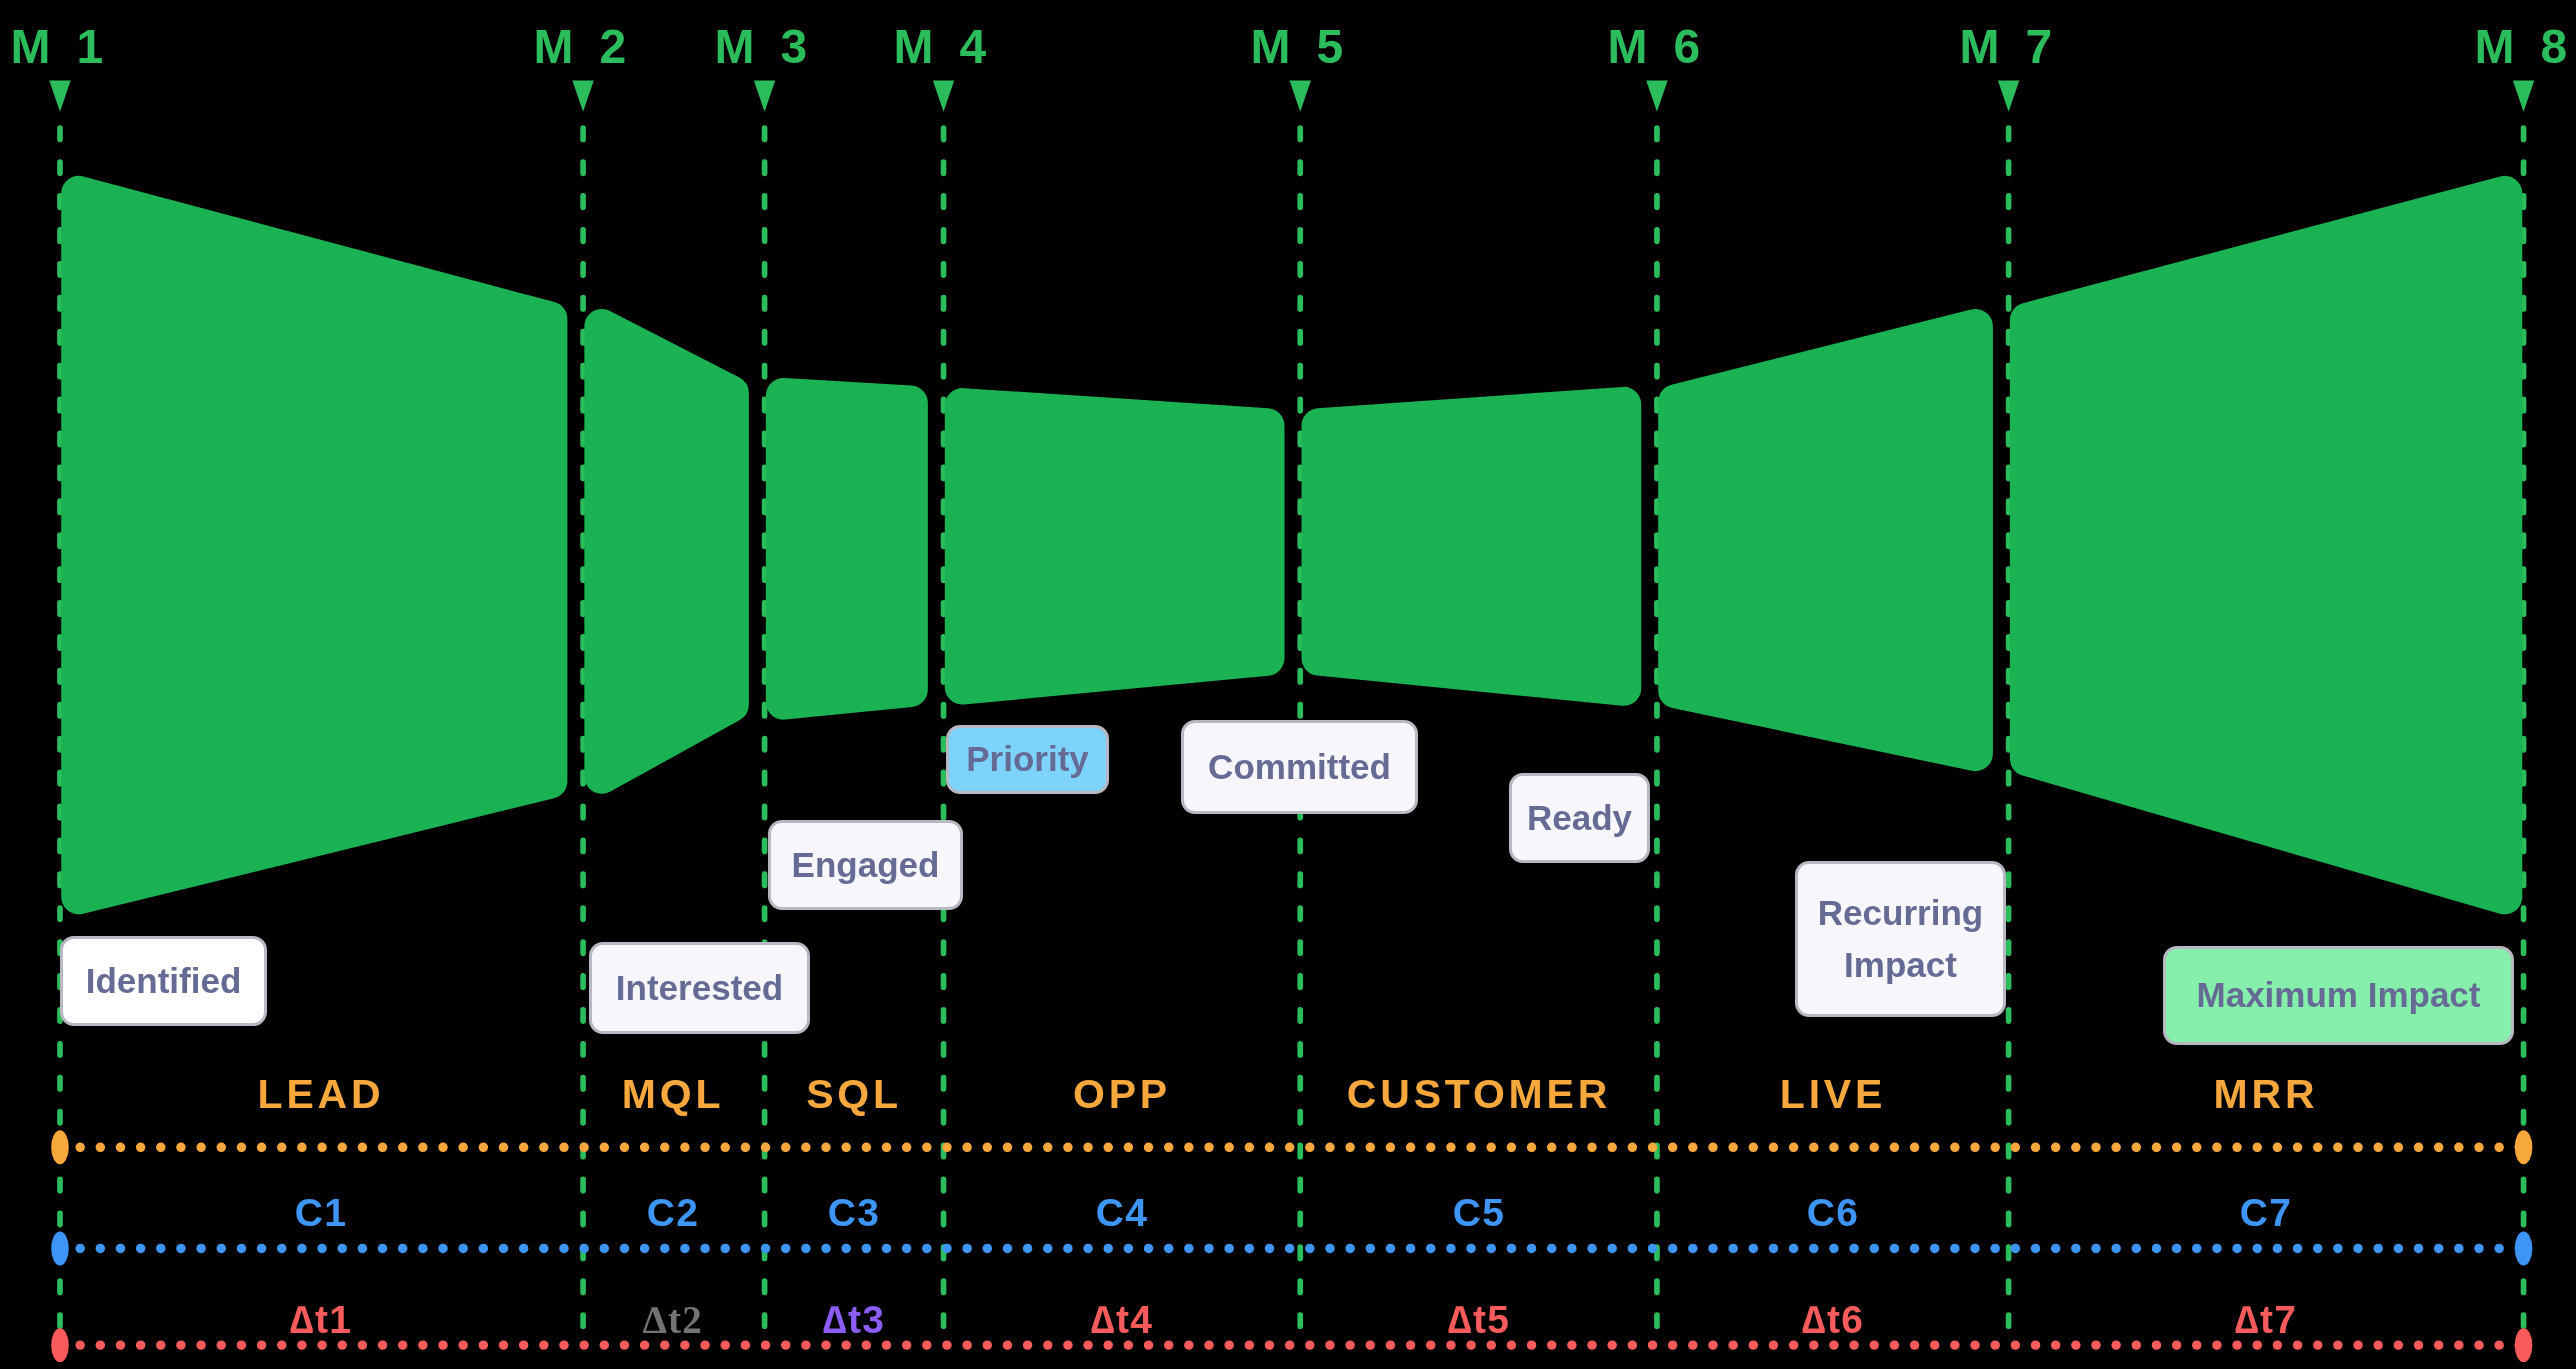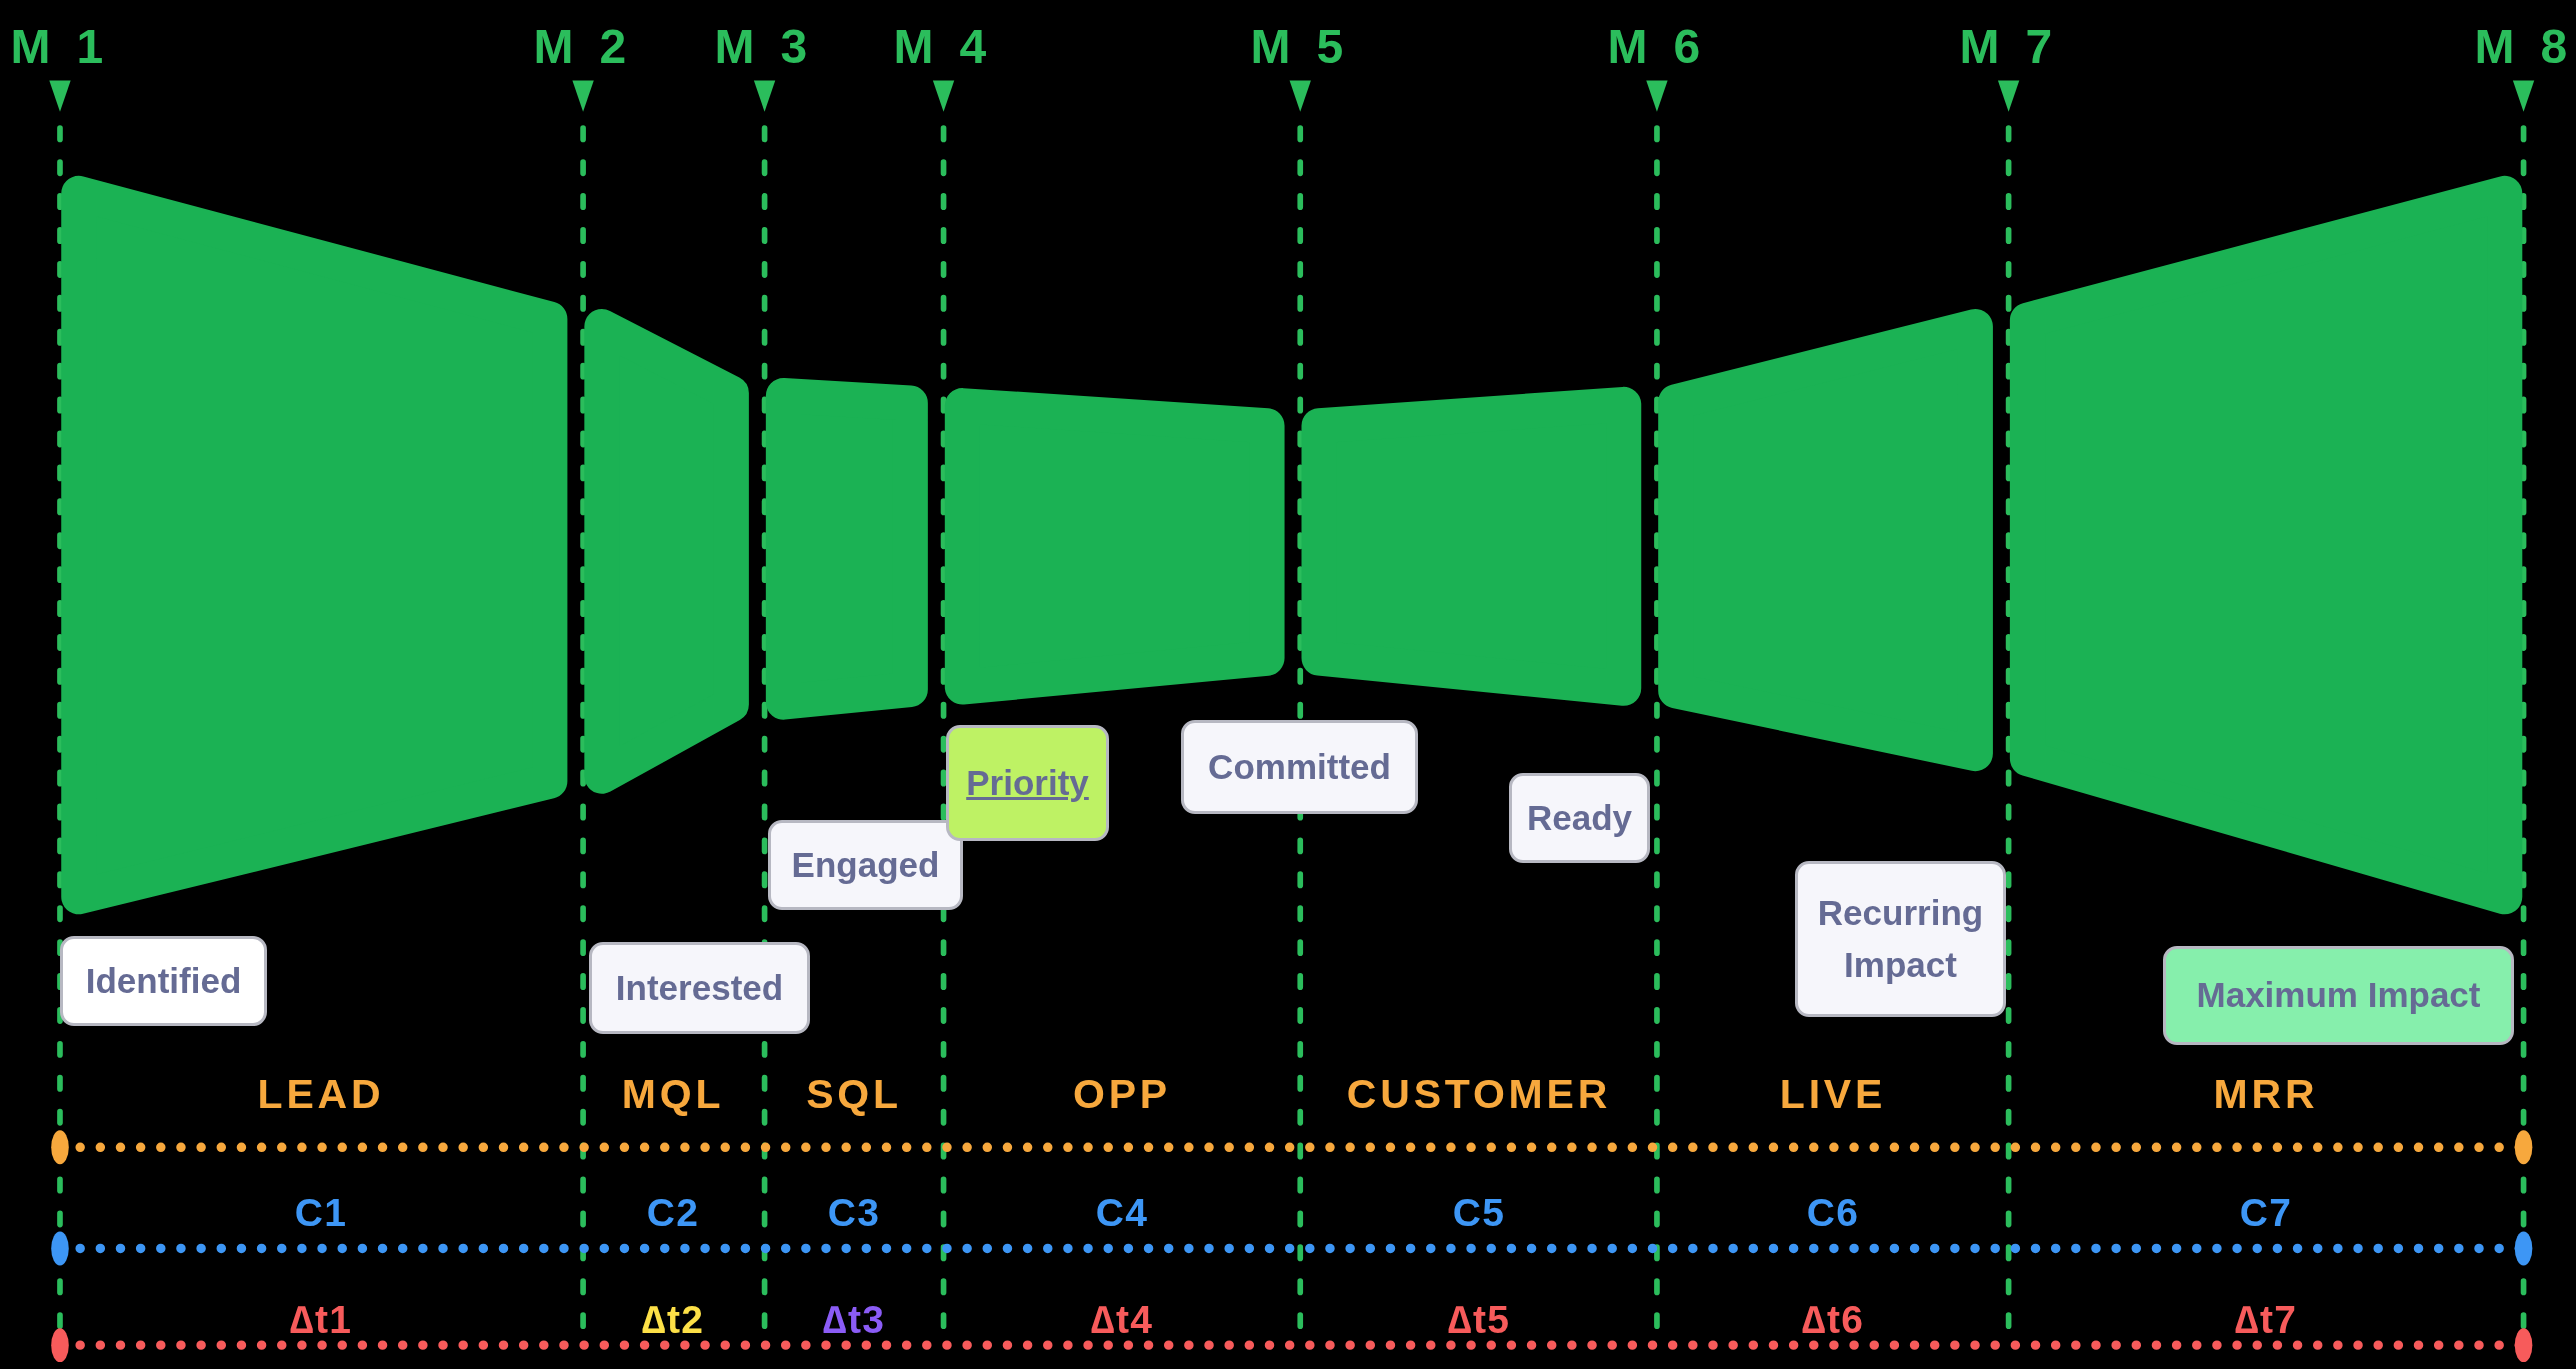--- a/index.html
+++ b/index.html
@@ -72,29 +72,29 @@
       <div class="rowlabel stages" style="left: 1833px; top: 1094px; color: rgb(247, 168, 61);">LIVE</div>
       <div class="rowlabel stages" style="left: 2266px; top: 1094px; color: rgb(247, 168, 61);">MRR</div>
       <div class="rowlabel conversions" style="left: 321px; top: 1212px; color: rgb(61, 150, 245);">C1</div>
       <div class="rowlabel conversions" style="left: 673px; top: 1212px; color: rgb(61, 150, 245);">C2</div>
       <div class="rowlabel conversions" style="left: 854px; top: 1212px; color: rgb(61, 150, 245);">C3</div>
       <div class="rowlabel conversions" style="left: 1122px; top: 1212px; color: rgb(61, 150, 245);">C4</div>
       <div class="rowlabel conversions" style="left: 1479px; top: 1212px; color: rgb(61, 150, 245);">C5</div>
       <div class="rowlabel conversions" style="left: 1833px; top: 1212px; color: rgb(61, 150, 245);">C6</div>
       <div class="rowlabel conversions" style="left: 2266px; top: 1212px; color: rgb(61, 150, 245);">C7</div>
       <div class="rowlabel times" style="left: 321px; top: 1308px; color: rgb(247, 91, 91);">∆t1</div>
-      <div class="rowlabel times" style="left: 673px; top: 1308px; color: #fde047;">∆t2</div>
+      <div class="rowlabel times" style="left: 673px; top: 1308px; color: #737373; font-family: Liberation Serif, serif;">∆t2</div>
       <div class="rowlabel times" style="left: 854px; top: 1308px; color: #8b5cf6;">∆t3</div>
       <div class="rowlabel times" style="left: 1122px; top: 1308px; color: rgb(247, 91, 91);">∆t4</div>
       <div class="rowlabel times" style="left: 1479px; top: 1308px; color: rgb(247, 91, 91);">∆t5</div>
       <div class="rowlabel times" style="left: 1833px; top: 1308px; color: rgb(247, 91, 91);">∆t6</div>
       <div class="rowlabel times" style="left: 2266px; top: 1308px; color: rgb(247, 91, 91);">∆t7</div>
       <div class="tag" style="left: 60px; top: 936px; width: 207px; height: 90px; background: #ffffff; border: 3.1px solid rgb(183, 184, 194); color: rgb(101, 107, 148);">Identified</div>
       <div class="tag" style="left: 589px; top: 942px; width: 221px; height: 92px; background: rgb(246, 246, 251); border: 3.1px solid rgb(183, 184, 194); color: rgb(101, 107, 148);">Interested</div>
       <div class="tag" style="left: 768px; top: 820px; width: 195px; height: 90px; background: rgb(246, 246, 251); border: 3.1px solid rgb(183, 184, 194); color: rgb(101, 107, 148);">Engaged</div>
-      <div class="tag" style="left: 946px; top: 725px; width: 163px; height: 116px; background: #bef264; border: 3.1px solid rgb(183, 184, 194); color: rgb(101, 107, 148); text-decoration: underline;">Priority</div>
+      <div class="tag" style="left: 946px; top: 725px; width: 163px; height: 69px; background: #7dd3fc; border: 3.1px solid rgb(183, 184, 194); color: rgb(101, 107, 148);">Priority</div>
       <div class="tag" style="left: 1181px; top: 720px; width: 237px; height: 94px; background: rgb(246, 246, 251); border: 3.1px solid rgb(183, 184, 194); color: rgb(101, 107, 148);">Committed</div>
       <div class="tag" style="left: 1509px; top: 773px; width: 141px; height: 90px; background: rgb(246, 246, 251); border: 3.1px solid rgb(183, 184, 194); color: rgb(101, 107, 148);">Ready</div>
       <div class="tag" style="left: 1795px; top: 861px; width: 211px; height: 156px; background: rgb(246, 246, 251); border: 3.1px solid rgb(183, 184, 194); color: rgb(101, 107, 148);">Recurring Impact</div>
       <div class="tag" style="left: 2163px; top: 946px; width: 351px; height: 99px; background: #86efac; border: 3.1px solid rgb(183, 184, 194); color: rgb(101, 107, 148);">Maximum Impact</div>
     </div>
 </div>
 
 
 </body></html>

